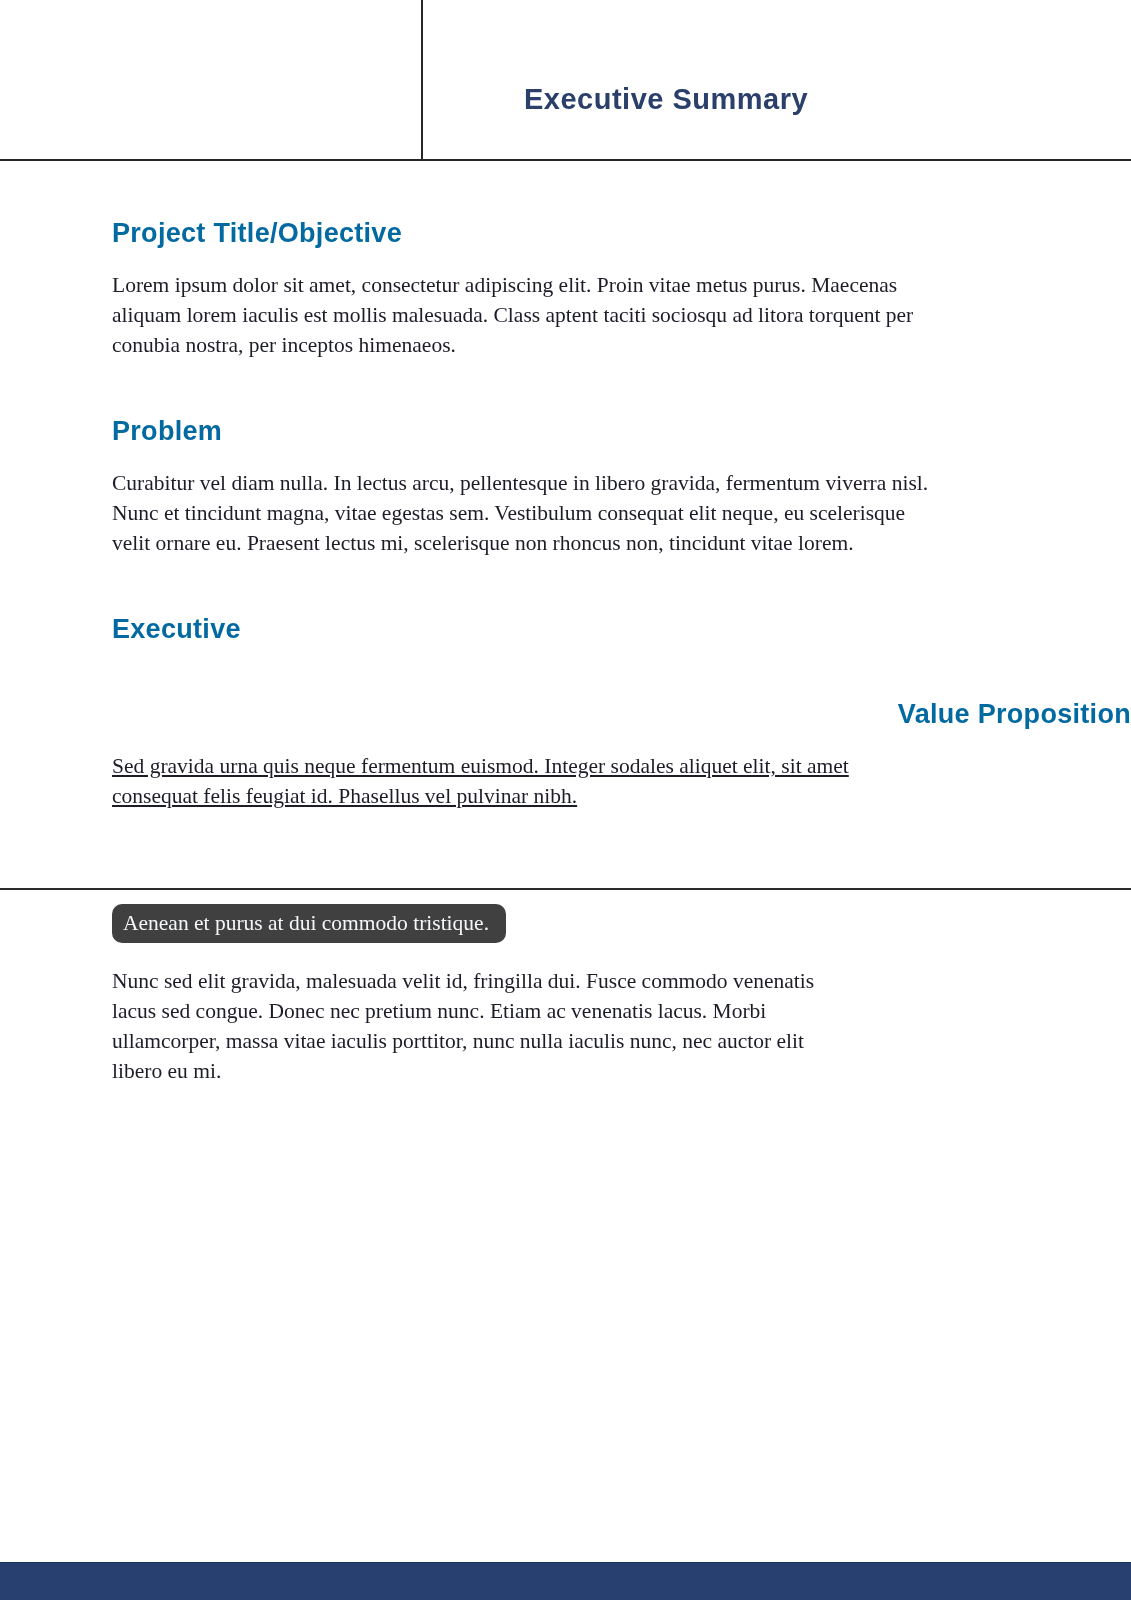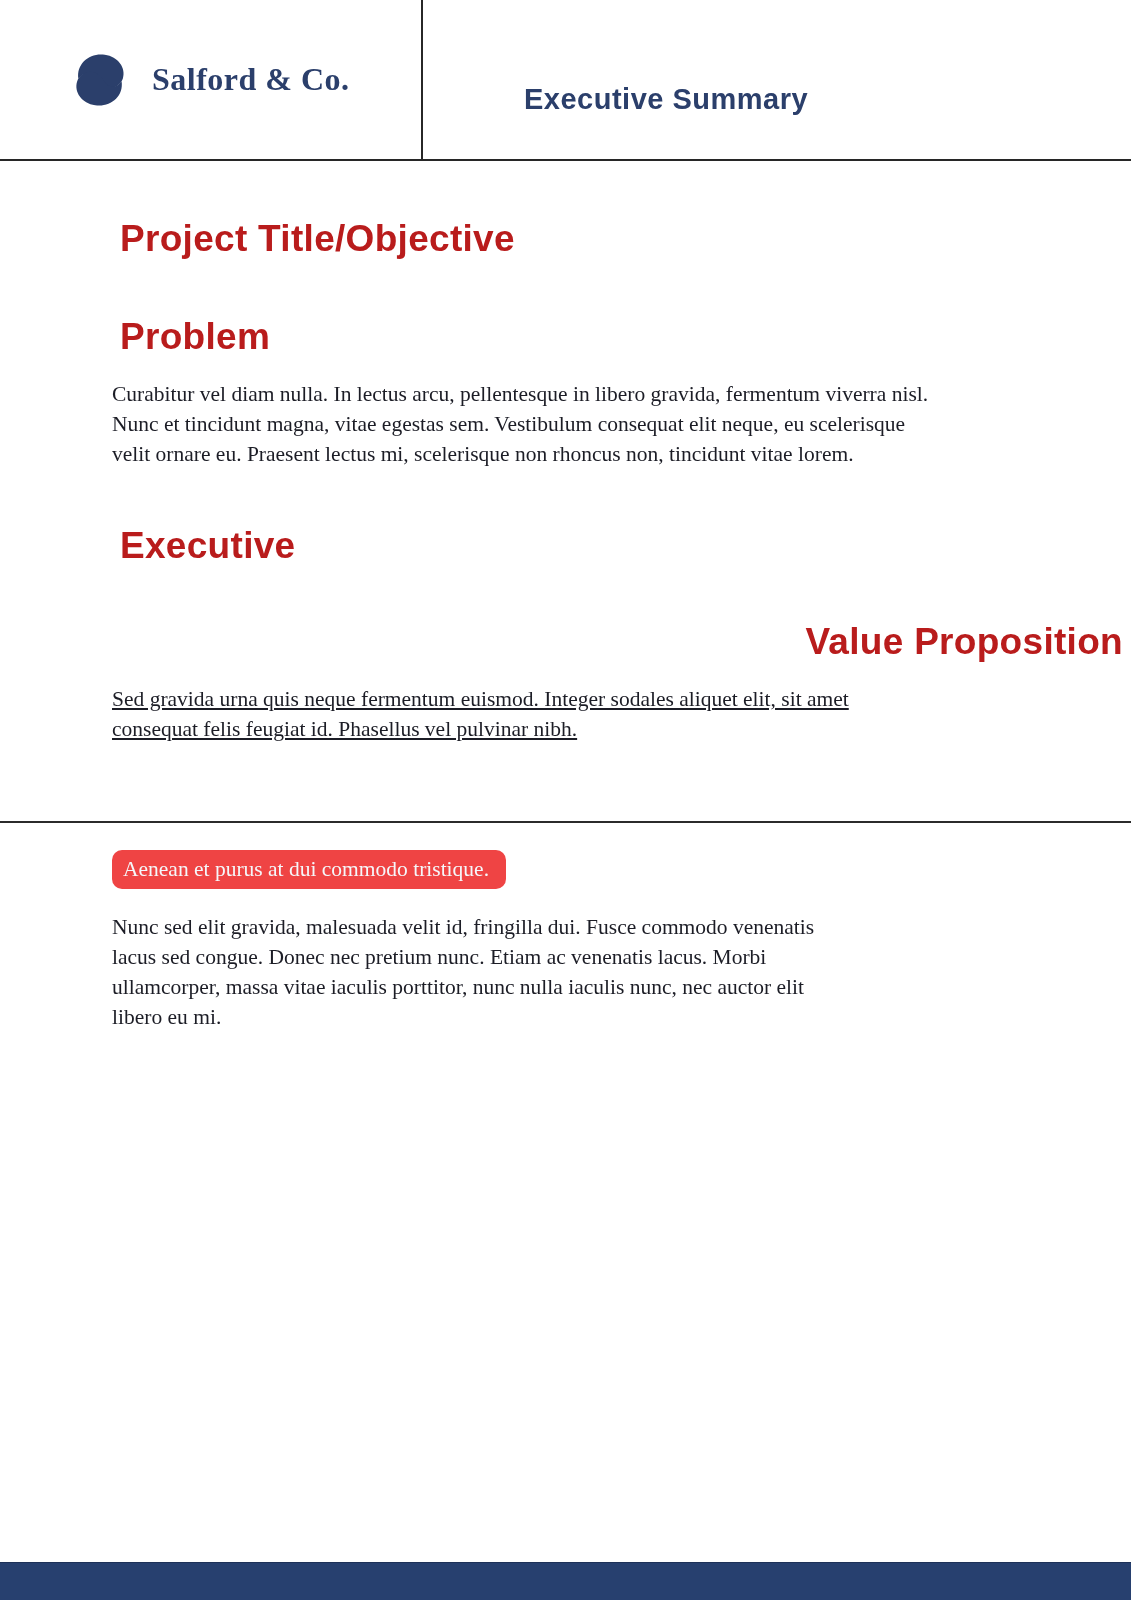--- a/index.html
+++ b/index.html
@@ -66,24 +66,24 @@
     white-space: nowrap;
   }
 
   
   .content {
     padding: 0 0 0 112px;
   }
   .section-heading {
     font-family: "Liberation Sans", sans-serif;
     font-weight: bold;
-    font-size: 37px;
+    font-size: 27px;
     letter-spacing: 0.3px;
-    color: #b91c1c;
-    margin: 8px;
+    color: #0369a1;
+    margin: 0;
   }
   .body-text {
     font-family: "Liberation Serif", serif;
     font-size: 21.5px;
     line-height: 30px;
     color: #1c1d26;
     margin: 0;
   }
   .sec-1 .section-heading { margin-top: 57px; }
   .sec-1 .body-text { margin-top: 21px; max-width: 810px; }
@@ -98,22 +98,22 @@
     border: none;
     height: 2px;
     background: #2b2b2b;
     margin: 77px 0 0 0;
     width: 100%;
   }
 
   .findings .section-heading { margin-top: 64px; }
   .highlight-badge {
     display: inline-block;
-    margin-top: 27px;
-    background: #ef4444;
+    margin-top: 14px;
+    background: #404040;
     color: #f5f7fa;
     font-family: "Liberation Serif", serif;
     font-size: 21.5px;
     line-height: 28px;
     padding: 5px 17px 6px 11px;
     border-radius: 10px;
   }
   .findings .body-text { margin-top: 23px; max-width: 745px; }
 
   
@@ -126,35 +126,29 @@
     background: #27406f;
     border-top: 1px solid #1d3158;
   }
 </style>
 </head>
 <body>
 
 <div class="page">
 
   <div class="header">
-    <div class="brand">
-      <svg class="logo-icon" viewBox="0 0 100 100" xmlns="http://www.w3.org/2000/svg" aria-hidden="true">
-        <path fill="#2b3f6b" d="M14 48 C10 22 34 4 58 8 C80 11 94 30 88 48 C83 62 66 68 54 60 C44 54 44 44 34 40 C26 37 18 42 14 48 Z"></path>
-        <path fill="#2b3f6b" d="M86 52 C90 78 66 96 42 92 C20 89 6 70 12 52 C17 38 34 32 46 40 C56 46 56 56 66 60 C74 63 82 58 86 52 Z"></path>
-      </svg>
-      <span class="brand-name">Salford &amp; Co.</span>
-    </div>
     <div class="header-divider"></div>
     <h1 class="page-title">Executive Summary</h1>
   </div>
 
   <div class="content">
 
     <section class="sec-1">
       <h2 class="section-heading">Project Title/Objective</h2>
+      <p class="body-text">Lorem ipsum dolor sit amet, consectetur adipiscing elit. Proin vitae metus purus. Maecenas aliquam lorem iaculis est mollis malesuada. Class aptent taciti sociosqu ad litora torquent per conubia nostra, per inceptos himenaeos.</p>
     </section>
 
     <section class="sec-2">
       <h2 class="section-heading">Problem</h2>
       <p class="body-text">Curabitur vel diam nulla. In lectus arcu, pellentesque in libero gravida, fermentum viverra nisl. Nunc et tincidunt magna, vitae egestas sem. Vestibulum consequat elit neque, eu scelerisque velit ornare eu. Praesent lectus mi, scelerisque non rhoncus non, tincidunt vitae lorem.</p>
     </section>
 
     <section class="sec-3">
       <h2 class="section-heading">Executive</h2>
     </section>

